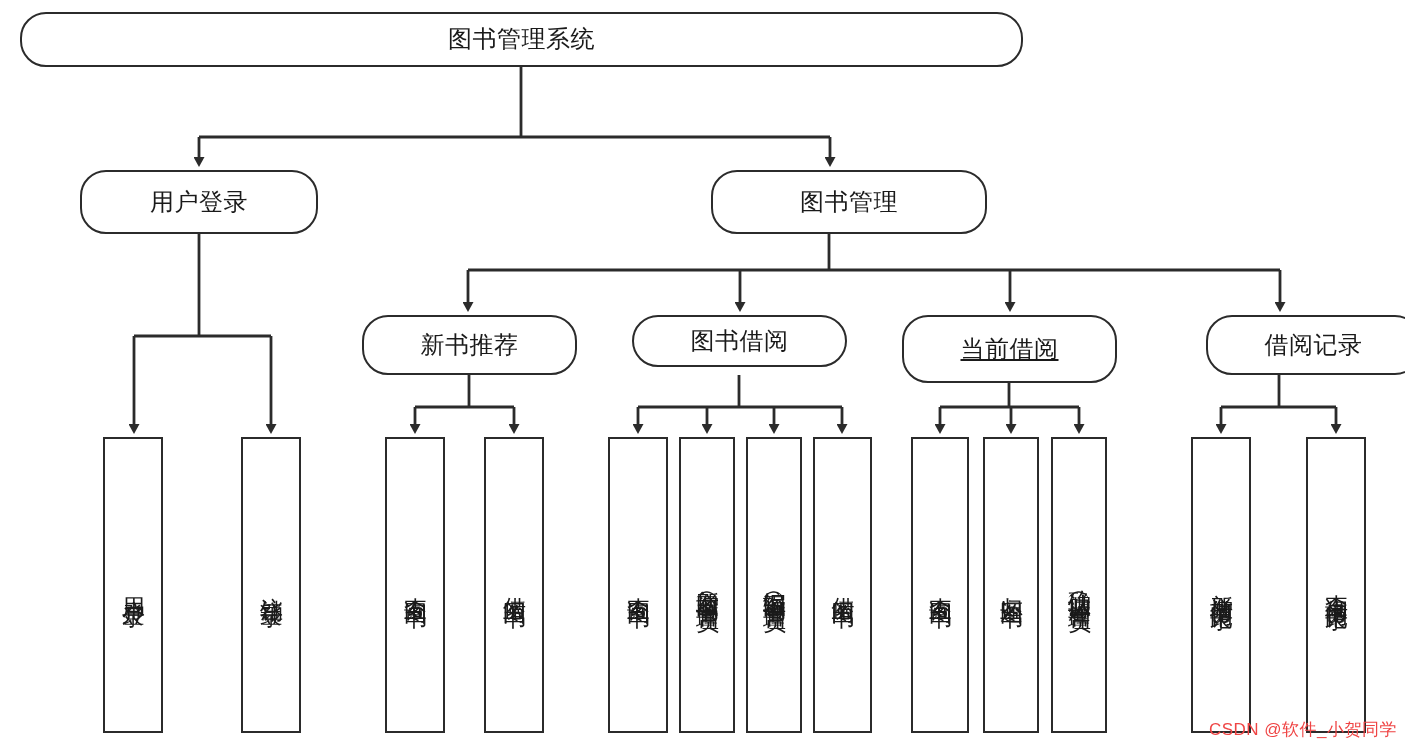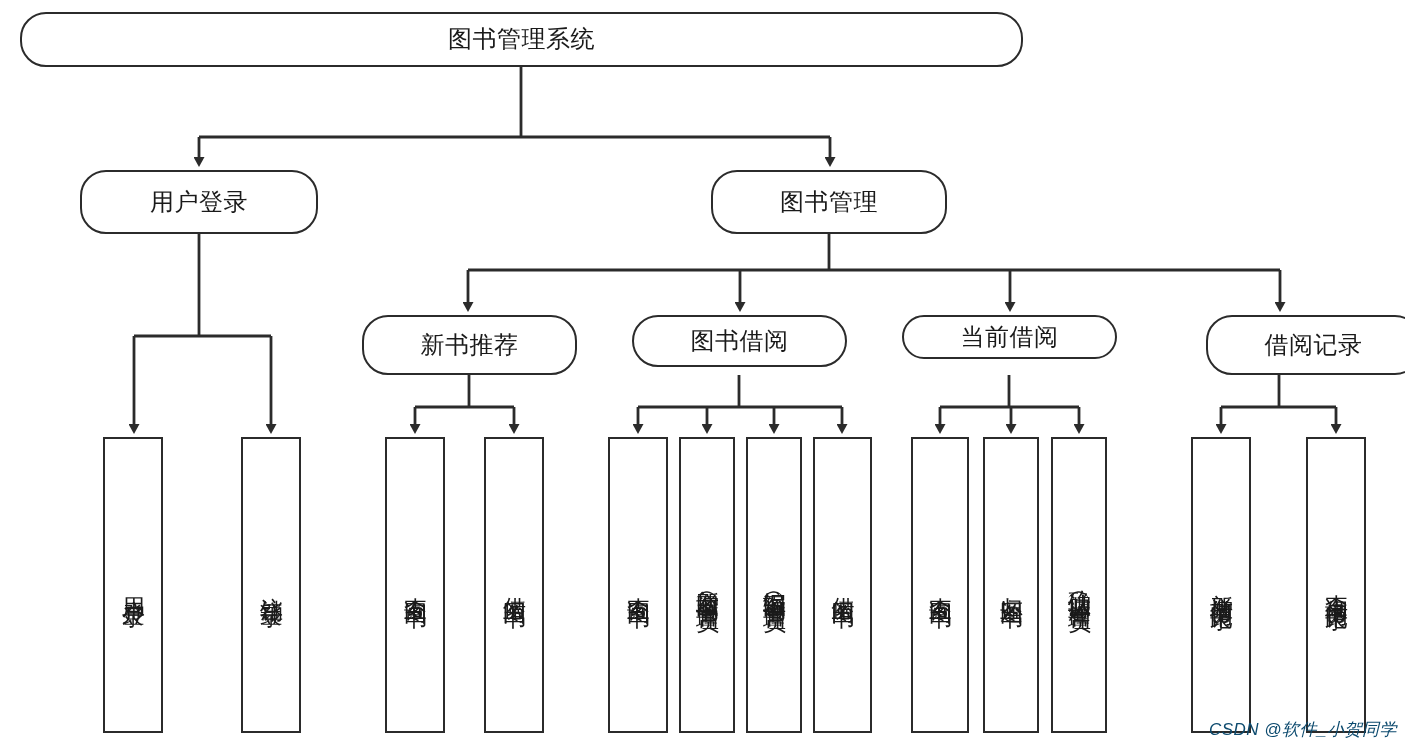--- a/index.html
+++ b/index.html
@@ -49,24 +49,23 @@
     text-orientation: upright;
     letter-spacing: 3px;
     white-space: nowrap;
     display: block;
   }
   .watermark {
     position: absolute;
     right: 8px;
     bottom: 6px;
     font-size: 17px;
-    color: #0c4a6e;
+    color: #ef4444;
     letter-spacing: 0.5px;
     white-space: nowrap;
-    font-style: italic;
   }
 </style>
 </head>
 <body>
 
 <div id="canvas">
 
   <svg id="wires" viewBox="0 0 1405 747" xmlns="http://www.w3.org/2000/svg">
     <defs>
       <marker id="arrow" markerWidth="10" markerHeight="11" refX="1" refY="5.5" orient="auto" markerUnits="userSpaceOnUse">
@@ -117,31 +116,31 @@
     </g>
   </svg>
 
   <div class="node h" style="left: 20px; top: 12px; width: 1003px; height: 55px;">
     <span>图书管理系统</span>
   </div>
 
   <div class="node h" style="left: 80px; top: 170px; width: 238px; height: 64px;">
     <span>用户登录</span>
   </div>
-  <div class="node h" style="left: 711px; top: 170px; width: 236px; height: 64px;">
+  <div class="node h" style="left: 711px; top: 170px; width: 276px; height: 64px;">
     <span>图书管理</span>
   </div>
 
   <div class="node h" style="left: 362px; top: 315px; width: 215px; height: 60px;">
     <span>新书推荐</span>
   </div>
   <div class="node h" style="left: 632px; top: 315px; width: 215px; height: 52px;">
     <span>图书借阅</span>
   </div>
-  <div class="node h" style="left: 902px; top: 315px; width: 215px; height: 44px;">
+  <div class="node h" style="left: 902px; top: 315px; width: 215px; height: 68px; text-decoration: underline;">
     <span>当前借阅</span>
   </div>
   <div class="node h" style="left: 1172px; top: 315px; width: 215px; height: 60px; margin-left: 34px;">
     <span>借阅记录</span>
   </div>
 
   <div class="node v" style="left: 103px; top: 437px; width: 60px; height: 296px;">
     <span class="vtext">用户登录</span>
   </div>
   <div class="node v" style="left: 241px; top: 437px; width: 60px; height: 296px;">

